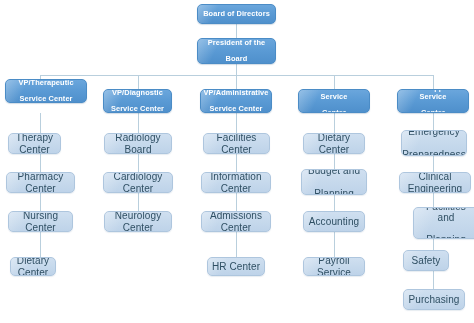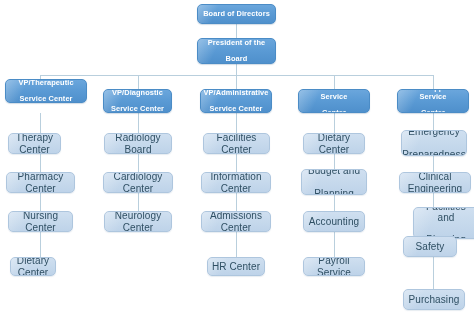--- a/index.html
+++ b/index.html
@@ -201,20 +201,20 @@
   </div>
   <div class="node light" style="left:399px; top:172px; width:72px; height:21px;">
     <span>Clinical Engineering</span>
   </div>
   <div class="node light" style="left:401px; top:207px; width:66px; height:32px;margin-left:12px;">
     <span>
       <span>Facilities and</span><br>
       <span>Planning</span>
     </span>
   </div>
-  <div class="node light" style="left:403px; top:236px; width:54px; height:21px;justify-content:center;">
+  <div class="node light" style="left:403px; top:250px; width:46px; height:21px;justify-content:center;">
     <span>Safety</span>
   </div>
   <div class="node light" style="left:403px; top:289px; width:62px; height:21px;">
     <span>Purchasing</span>
   </div>
 
 </div>
 
 </body></html>

